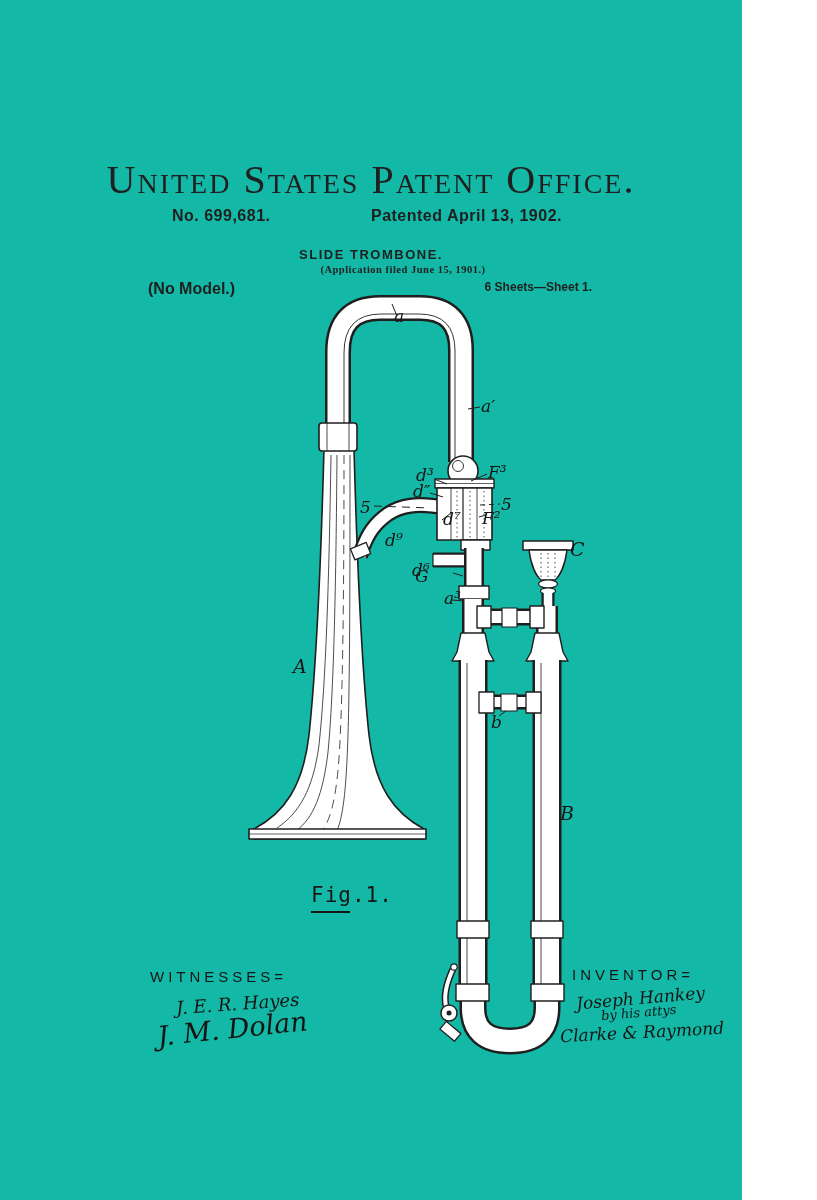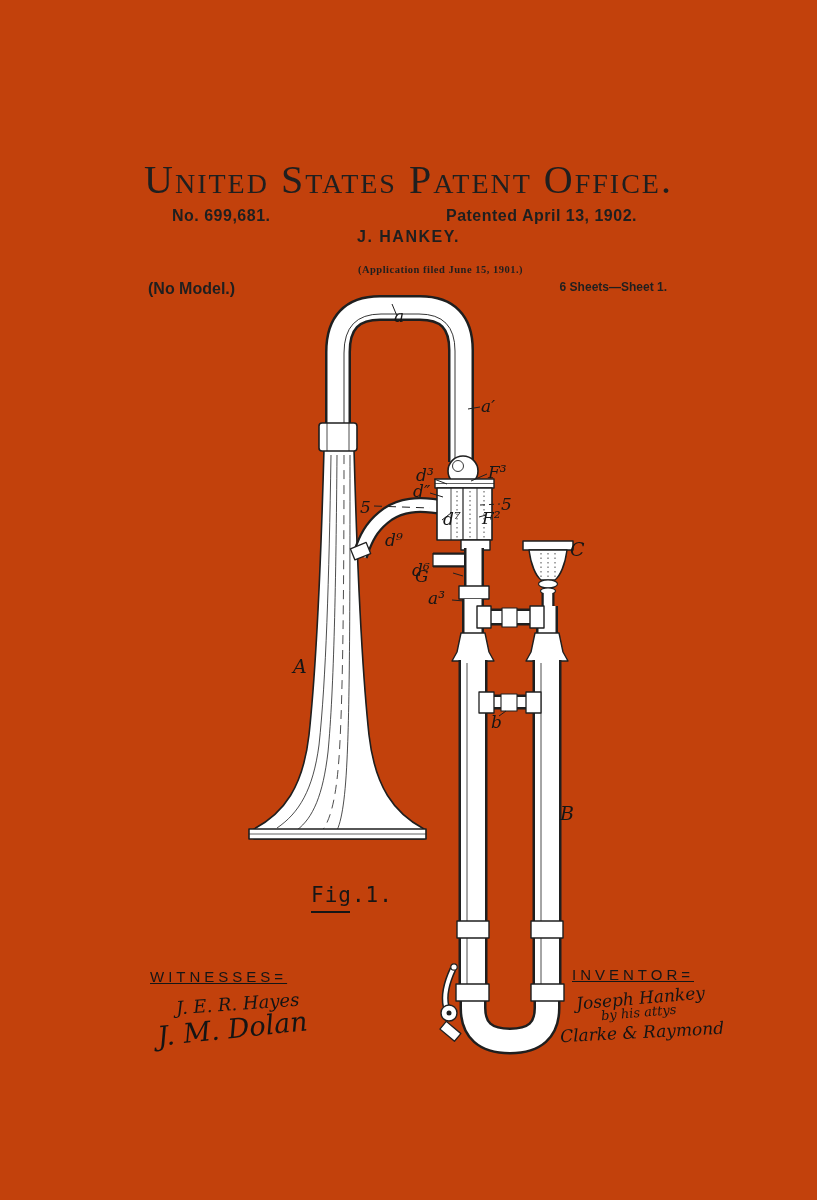--- a/index.html
+++ b/index.html
@@ -1,16 +1,16 @@
 <!DOCTYPE html>
 <html><head>
 <meta charset="utf-8">
 <style>
   html,body{margin:0;padding:0;background:#ffffff;}
-  .page{position:relative;width:817px;height:1200px;background:#c2410c;overflow:hidden;
+  .page{position:relative;width:742px;height:1200px;background:#14b8a6;overflow:hidden;
         font-family:"Liberation Serif",serif;color:#1f1f1f;}
   .abs{position:absolute;}
   .office{top:156px;left:0;width:100%;text-align:center;
           font-family:"Liberation Serif","DejaVu Serif",serif;font-variant:small-caps;
           font-size:40px;letter-spacing:2px;white-space:nowrap;}
   .gothic{font-family:"Liberation Sans","DejaVu Sans",sans-serif;font-weight:bold;}
   .patent-no{top:207px;left:172px;font-size:16px;letter-spacing:0.5px;}
   .patented{top:207px;right:180px;font-size:16px;letter-spacing:0.5px;}
   .inv-name{top:228px;left:0;width:100%;text-align:center;font-size:16px;letter-spacing:1.5px;}
   .inv-title{top:247px;left:0;width:100%;text-align:center;font-size:13px;letter-spacing:1.5px;}
@@ -18,40 +18,40 @@
             font-family:"Liberation Serif",serif;letter-spacing:0.5px;padding-left:32px;}
   .model{top:280px;left:148px;font-size:16px;}
   .sheets{top:280px;right:150px;font-size:12px;}
   .plabel{position:absolute;font-family:"DejaVu Serif","DejaVu Sans",serif;
           font-style:italic;font-size:17px;color:#161616;white-space:nowrap;}
   .plabel.big{font-size:19px;}
   .fig-caption{top:883px;left:311px;font-family:"DejaVu Sans Mono",monospace;
                font-size:21px;letter-spacing:1px;color:#161616;}
   .fig-underline{top:911px;left:311px;width:39px;height:2px;background:#161616;}
   .hand{font-family:"Liberation Sans","DejaVu Sans",sans-serif;font-size:15px;
-        letter-spacing:4px;color:#161616;text-decoration:underline;}
+        letter-spacing:4px;color:#161616;}
   .script{font-family:"DejaVu Serif",serif;font-style:italic;color:#141414;white-space:nowrap;}
   .witnesses-heading{top:968px;left:150px;}
   .witness-1{top:993px;left:176px;font-size:18px;transform:rotate(-4deg);}
   .witness-2{top:1013px;left:157px;font-size:27px;transform:rotate(-6deg);}
   .inventor-heading{top:966px;left:572px;}
   .inventor-sig{top:988px;left:576px;font-size:17px;transform:rotate(-5deg);}
   .by-line{top:1005px;left:601px;font-size:13px;transform:rotate(-5deg);}
   .attorney-sig{top:1022px;left:560px;font-size:17px;transform:rotate(-3deg);}
   svg{position:absolute;top:0;left:0;}
 </style>
 </head>
 <body>
 
 <div class="page">
 
   <div class="abs office">United States Patent Office.</div>
   <div class="abs gothic patent-no">No. 699,681.</div>
   <div class="abs gothic patented">Patented April 13, 1902.</div>
-  <div class="abs gothic inv-name">J. HANKEY.</div>
+  <div class="abs gothic inv-title">SLIDE TROMBONE.</div>
   <div class="abs app-line">(Application filed June 15, 1901.)</div>
   <div class="abs gothic model">(No Model.)</div>
   <div class="abs gothic sheets">6 Sheets—Sheet 1.</div>
 
   <svg width="817" height="1200" viewBox="0 0 817 1200">
     <g stroke="#1f1f1f" fill="none" stroke-linecap="butt" stroke-linejoin="round">
 
       <g>
         <path d="M338 455 V352 Q338 308 380 308 L420 308 Q461 308 461 350 V462" stroke-width="26"></path>
         <path d="M338 455 V352 Q338 308 380 308 L420 308 Q461 308 461 350 V462" stroke="#ffffff" stroke-width="21"></path>
@@ -200,21 +200,21 @@
   <span class="plabel" style="top:465px;left:416px;">d³</span>
   <span class="plabel" style="top:462px;left:488px;">F³</span>
   <span class="plabel" style="top:481px;left:413px;">d″</span>
   <span class="plabel" style="top:497px;left:360px;">5</span>
   <span class="plabel" style="top:494px;left:501px;">5</span>
   <span class="plabel" style="top:509px;left:443px;">d⁷</span>
   <span class="plabel" style="top:508px;left:482px;">F²</span>
   <span class="plabel" style="top:530px;left:385px;">d⁹</span>
   <span class="plabel" style="top:566px;left:415px;">G</span>
   <span class="plabel" style="top:560px;left:412px;">d⁶</span>
-  <span class="plabel" style="top:588px;left:428px;">a³</span>
+  <span class="plabel" style="top:588px;left:444px;">a³</span>
   <span class="plabel big" style="top:538px;left:570px;">C</span>
   <span class="plabel big" style="top:655px;left:293px;">A</span>
   <span class="plabel" style="top:712px;left:491px;">b</span>
   <span class="plabel big" style="top:802px;left:560px;">B</span>
 
   <div class="abs fig-caption">Fig.1.</div>
   <div class="abs fig-underline"></div>
 
   <div class="abs hand witnesses-heading">WITNESSES=</div>
   <div class="abs script witness-1">J. E. R. Hayes</div>

